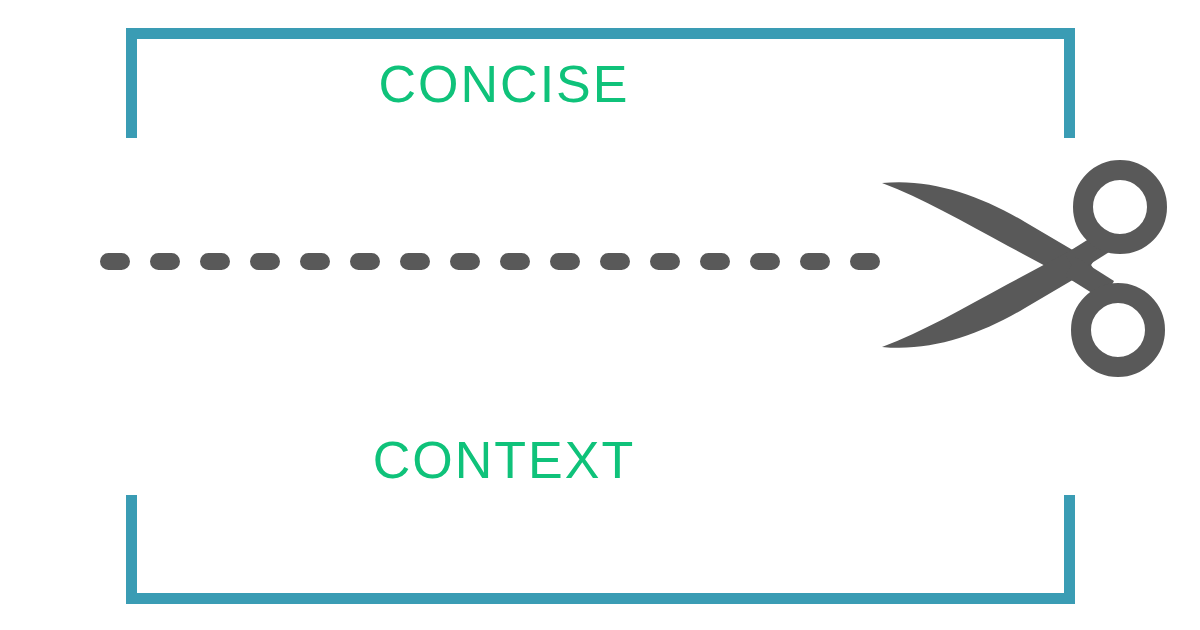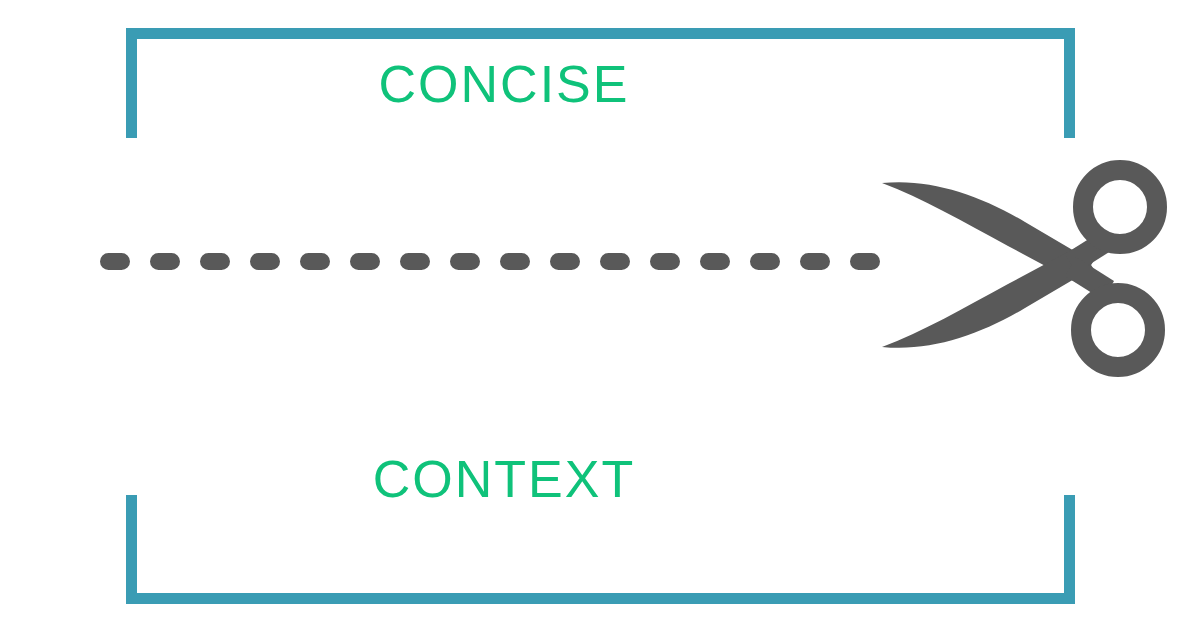--- a/index.html
+++ b/index.html
@@ -82,21 +82,21 @@
     text-align: center;
     color: var(--accent);
     font-family: "Liberation Sans", sans-serif;
     font-size: 52px;
     font-weight: 400;
     letter-spacing: 2px;
     white-space: nowrap;
     line-height: 1;
   }
   #label-concise { top: 58px; }
-  #label-context { top: 453px; }
+  #label-context { top: 434px; }
 
   
   #cut-line {
     position: absolute;
     left: 100px;
     top: 253px;
     width: 790px;
     height: 17px;
   }
 

